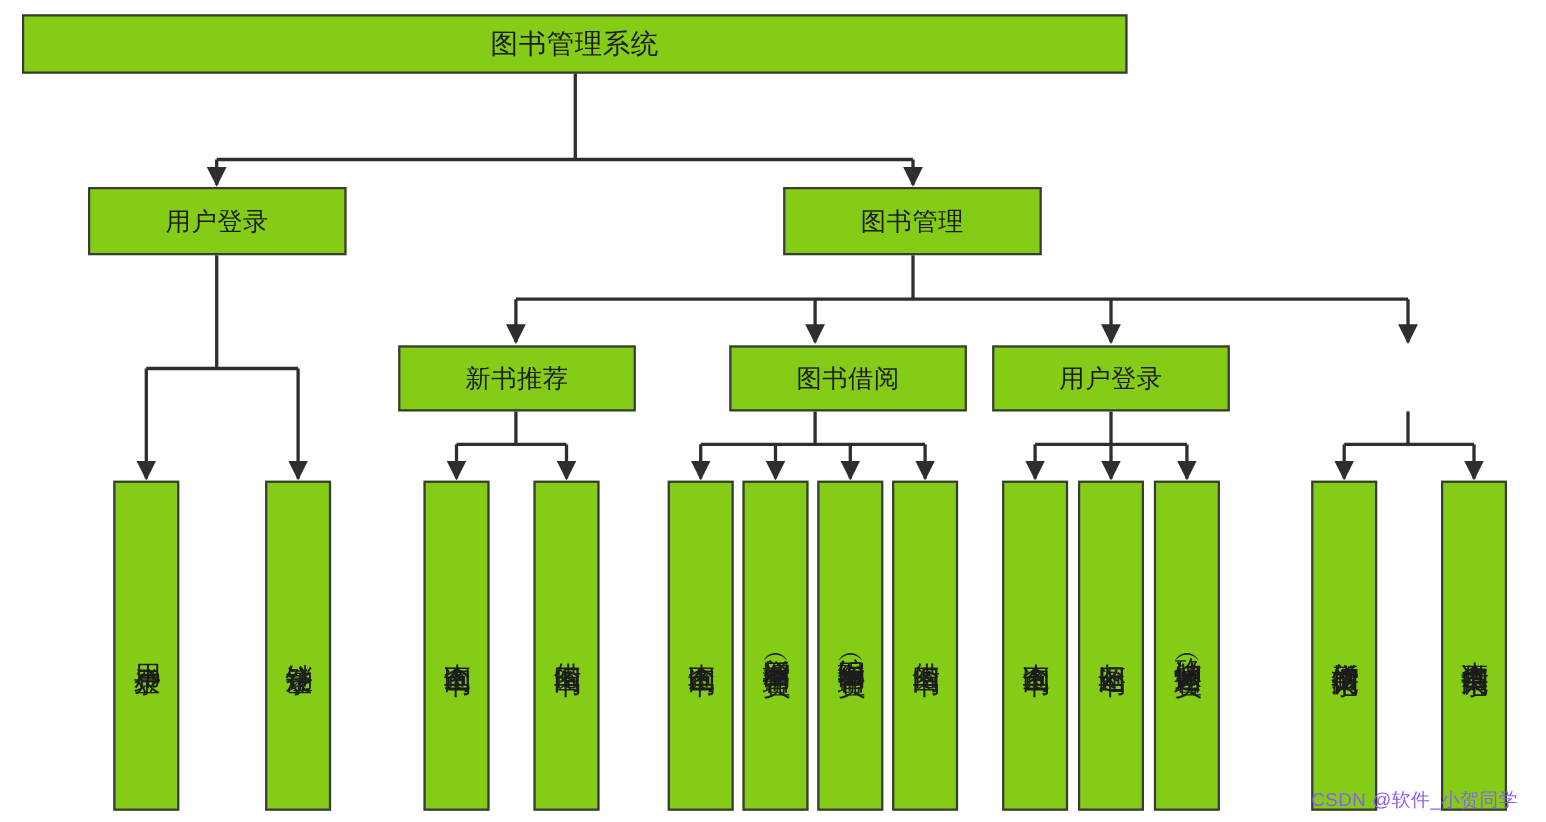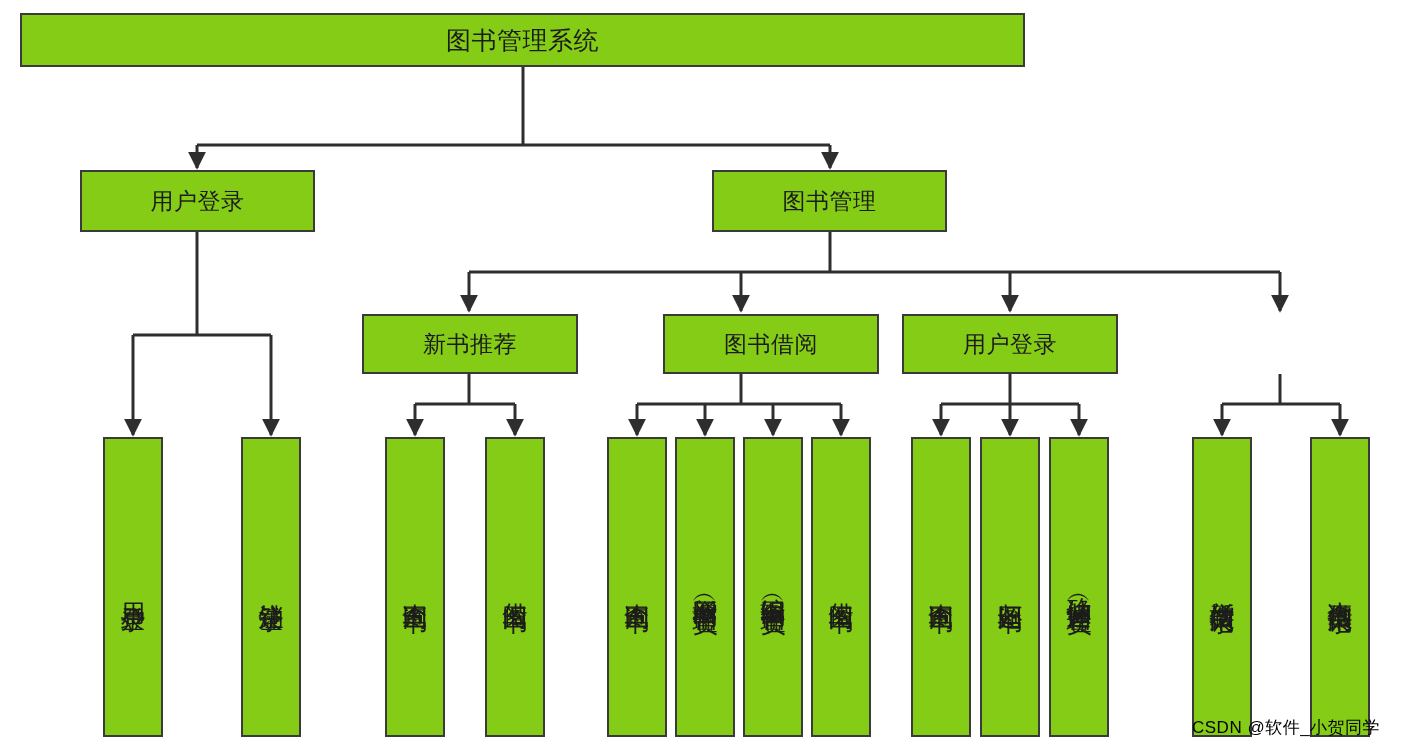--- a/index.html
+++ b/index.html
@@ -54,21 +54,21 @@
     writing-mode: vertical-rl;
     text-orientation: upright;
     font-size: 25px;
     line-height: 1.08;
     letter-spacing: 2px;
     white-space: nowrap;
   }
   .watermark {
     position: absolute;
     font-size: 17px;
-    color: #000000;
+    color: #8b5cf6;
     letter-spacing: 0.5px;
     white-space: nowrap;
     z-index: 6;
     font-family: "Liberation Sans", "DejaVu Sans", sans-serif;
   }
 </style>
 </head>
 <body>
 
 <div id="canvas">

